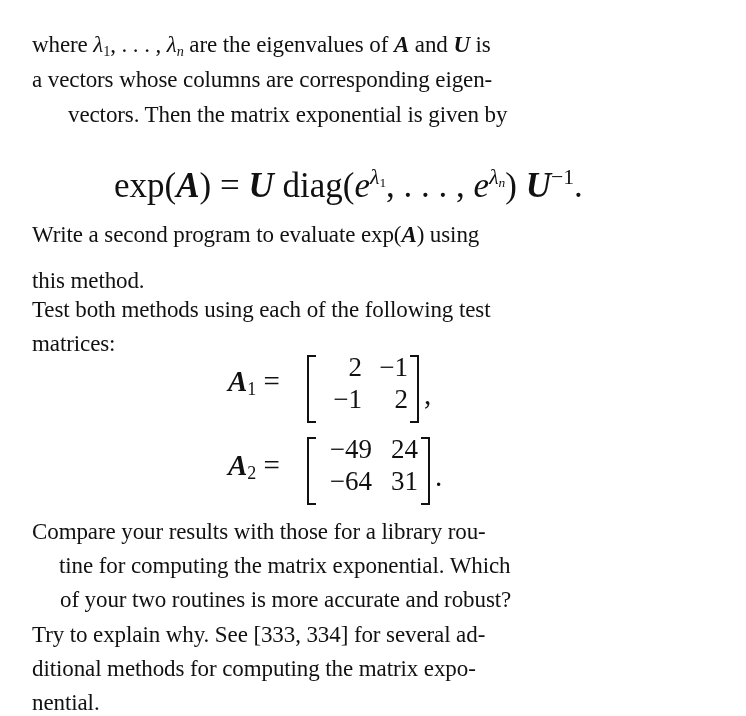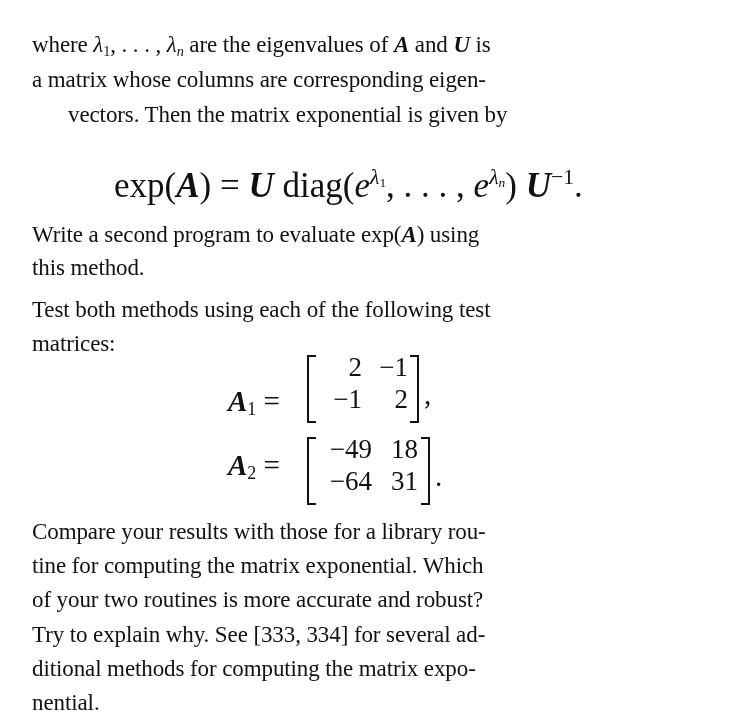--- a/index.html
+++ b/index.html
@@ -16,58 +16,58 @@
   .bracket { position:absolute; border:2px solid #111; width:7px; }
   .bracket.l { border-right:none; }
   .bracket.r { border-left:none; }
   .cell { position:absolute; font-size:27px; text-align:right; width:46px; }
 </style>
 </head>
 <body>
 
 <div>
   <div class="line" style="top:28px;"><span>where </span><span class="i">λ</span><sub>1</sub><span>, . . . , </span><span class="i">λ</span><sub class="i">n</sub><span> are the eigenvalues of </span><span class="b">A</span><span> and </span><span class="b">U</span><span> is</span></div>
-  <div class="line" style="top:63px;">a matrix whose columns are corresponding eigen-</div>
+  <div class="line" style="top:63px;">a vectors whose columns are corresponding eigen-</div>
   <div class="line" style="top:98px;margin-left:36px;">vectors. Then the matrix exponential is given by</div>
 </div>
 
 <div class="eq" style="left:114px; top:160px;"><span>exp(</span><span class="b">A</span><span>) = </span><span class="b">U</span><span> diag(</span><span class="i">e</span><sup><span class="i">λ</span><sub>1</sub></sup><span>, . . . , </span><span class="i">e</span><sup><span class="i">λ</span><sub class="i">n</sub></sup><span>) </span><span class="b">U</span><sup>−1</sup><span>.</span></div>
 
 <div>
   <div class="line" style="top:218px;"><span>Write a second program to evaluate exp(</span><span class="b">A</span><span>) using</span></div>
-  <div class="line" style="top:251px;">this method.</div>
+  <div class="line" style="top:264px;">this method.</div>
 </div>
 
 <div>
   <div class="line" style="top:293px;">Test both methods using each of the following test</div>
   <div class="line" style="top:327px;">matrices:</div>
 </div>
 
 <div>
-  <div class="mlabel" style="left:228px; top:365px;margin-top:20px;"><span class="b">A</span><sub>1</sub><span> =</span></div>
+  <div class="mlabel" style="left:228px; top:365px;"><span class="b">A</span><sub>1</sub><span> =</span></div>
   <div class="bracket l" style="left:307px; top:355px; height:64px;"></div>
   <div class="cell" style="left:316px; top:352px;">2</div>
   <div class="cell" style="left:362px; top:352px;">−1</div>
   <div class="cell" style="left:316px; top:384px;">−1</div>
   <div class="cell" style="left:362px; top:384px;">2</div>
   <div class="bracket r" style="left:410px; top:355px; height:64px;"></div>
   <div class="mlabel" style="left:424px; top:378px;">,</div>
 </div>
 
 <div>
   <div class="mlabel" style="left:228px; top:449px;"><span class="b">A</span><sub>2</sub><span> =</span></div>
   <div class="bracket l" style="left:307px; top:437px; height:64px;"></div>
   <div class="cell" style="left:326px; top:434px;">−49</div>
-  <div class="cell" style="left:372px; top:434px;">18</div>
+  <div class="cell" style="left:372px; top:434px;">24</div>
   <div class="cell" style="left:326px; top:466px;">−64</div>
   <div class="cell" style="left:372px; top:466px;">31</div>
   <div class="bracket r" style="left:421px; top:437px; height:64px;"></div>
   <div class="mlabel" style="left:435px; top:460px;">.</div>
 </div>
 
 <div>
   <div class="line" style="top:515px;">Compare your results with those for a library rou-</div>
-  <div class="line" style="top:549px;">tine for computing the matrix exponential. Which</div>
-  <div class="line" style="top:583px;">of your two routines is more accurate and robust?</div>
+  <div class="line" style="top:549px;margin-left:27px;">tine for computing the matrix exponential. Which</div>
+  <div class="line" style="top:583px;margin-left:28px;">of your two routines is more accurate and robust?</div>
   <div class="line" style="top:618px;">Try to explain why. See [333, 334] for several ad-</div>
   <div class="line" style="top:652px;">ditional methods for computing the matrix expo-</div>
   <div class="line" style="top:686px;">nential.</div>
 </div>
 
 </body></html>

